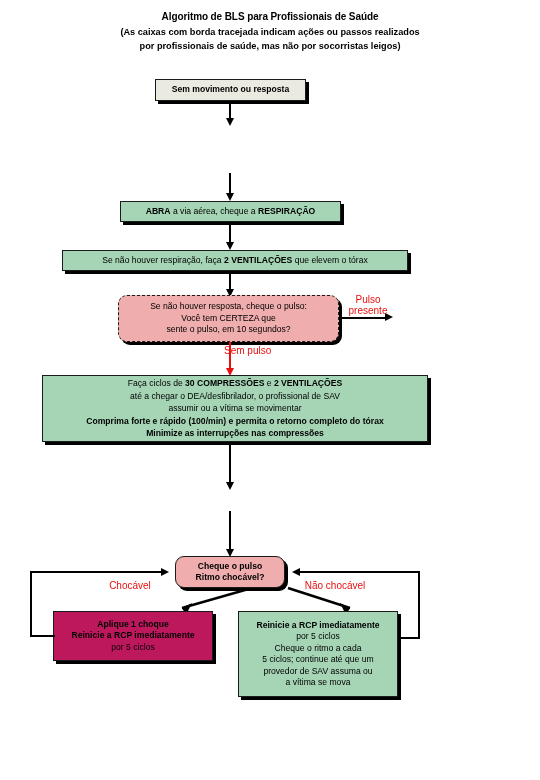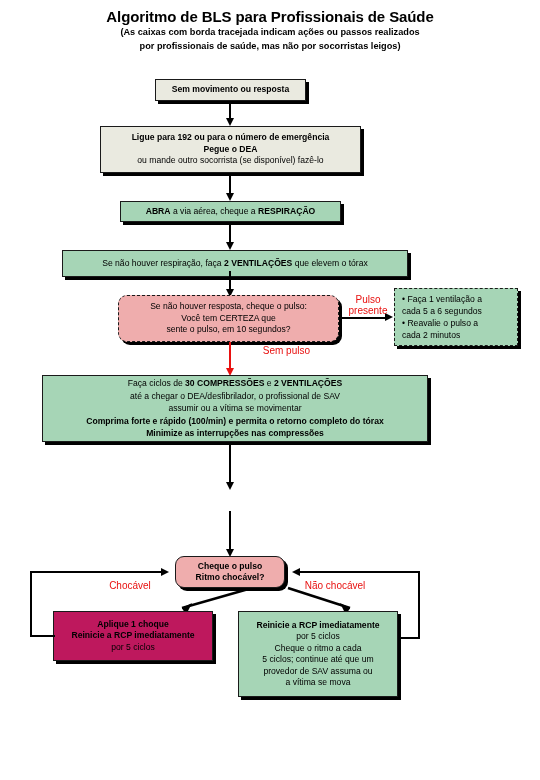--- a/index.html
+++ b/index.html
@@ -12,21 +12,21 @@
     font-family: "Liberation Sans", sans-serif;
     color: #000;
     position: relative;
     overflow: hidden;
   }
   #stage { position: absolute; left:0; top:0; width:540px; height:780px; }
 
   
   .title-wrap { position:absolute; left:0; top:8px; width:540px; text-align:center; }
   .title-main {
-    font-size: 15px; font-weight: bold; letter-spacing: -0.1px;
+    font-size: 10px; font-weight: bold; letter-spacing: -0.1px;
     line-height: 17px;
   }
   .title-sub {
     font-size: 9.2px; font-weight: bold; line-height: 11.5px;
     margin-top: 2px;
   }
 
   
   .node {
     position: absolute;
@@ -103,39 +103,34 @@
     <polygon points="350,608 340,603 346,615" fill="#000"></polygon>
   </svg>
 
   <div class="node beige" style="left:155px; top:79px; width:151px; height:22px;">
     <span class="ln b">Sem movimento ou resposta</span>
   </div>
 
   <div class="vline" style="left:229px; top:101px; height:19px;"></div>
   <div class="arrow-d" style="left:225.5px; top:118px;"></div>
 
-  <div class="node beige" style="left:100px; top:126px; width:261px; height:47px;">
-    <span class="ln b">Ligue para 192 ou para o número de emergência</span>
-    <span class="ln b">Pegue o DEA</span>
-    <span class="ln">ou mande outro socorrista (se disponível) fazê-lo</span>
-  </div>
 
   <div class="vline" style="left:229px; top:173px; height:22px;"></div>
   <div class="arrow-d" style="left:225.5px; top:193px;"></div>
 
   <div class="node green" style="left:120px; top:201px; width:221px; height:21px;">
     <span class="ln">
       <b>ABRA</b><span> a via aérea, cheque a </span><b>RESPIRAÇÃO</b>
     </span>
   </div>
 
   <div class="vline" style="left:229px; top:222px; height:22px;"></div>
   <div class="arrow-d" style="left:225.5px; top:242px;"></div>
 
-  <div class="node green" style="left:62px; top:250px; width:346px; height:27px;">
+  <div class="node green" style="left:62px; top:250px; width:346px; height:21px;">
     <span class="ln">
       <span>Se não houver respiração, faça </span><b>2 VENTILAÇÕES</b><span> que elevem o tórax</span>
     </span>
   </div>
 
   <div class="vline" style="left:229px; top:271px; height:22px;"></div>
   <div class="arrow-d" style="left:225.5px; top:289px;"></div>
 
   <div class="node pink dashed rounded" style="left:118px; top:295px; width:221px; height:47px;">
     <span class="ln">Se não houver resposta, cheque o pulso:</span>
@@ -143,30 +138,24 @@
     <span class="ln">sente o pulso, em 10 segundos?</span>
   </div>
 
   <div class="hline" style="left:341px; top:317px; width:48px;"></div>
   <div class="arrow-r" style="left:385px; top:312.5px;"></div>
   <div class="elabel" style="left:340px; top:295px; width:56px;">
     <span>Pulso</span><br>
     <span>presente</span>
   </div>
 
-  <div class="node green dashed bullets" style="left:394px; top:288px; width:124px; height:58px; justify-content:center;">
-    <span class="bl">• Faça 1 ventilação a</span>
-    <span class="bl">   cada 5 a 6 segundos</span>
-    <span class="bl">• Reavalie o pulso a</span>
-    <span class="bl">   cada 2 minutos</span>
-  </div>
 
   <div class="vline red" style="left:229px; top:342px; height:30px;"></div>
   <div class="arrow-d red" style="left:225.5px; top:368px;"></div>
-  <div class="elabel" style="left:250px; top:346px; width:60px; text-align:right;">Sem pulso</div>
+  <div class="elabel" style="left:224px; top:346px; width:60px; text-align:left;">Sem pulso</div>
 
   <div class="node green" style="left:42px; top:375px; width:386px; height:67px; line-height:12.4px;">
     <span class="ln">
       <span>Faça ciclos de </span><b>30 COMPRESSÕES</b><span> e </span><b>2 VENTILAÇÕES</b>
     </span>
     <span class="ln">até a chegar o DEA/desfibrilador, o profissional de SAV</span>
     <span class="ln">assumir ou a vítima se movimentar</span>
     <span class="ln b">Comprima forte e rápido (100/min) e permita o retorno completo do tórax</span>
     <span class="ln b">Minimize as interrupções nas compressões</span>
   </div>

